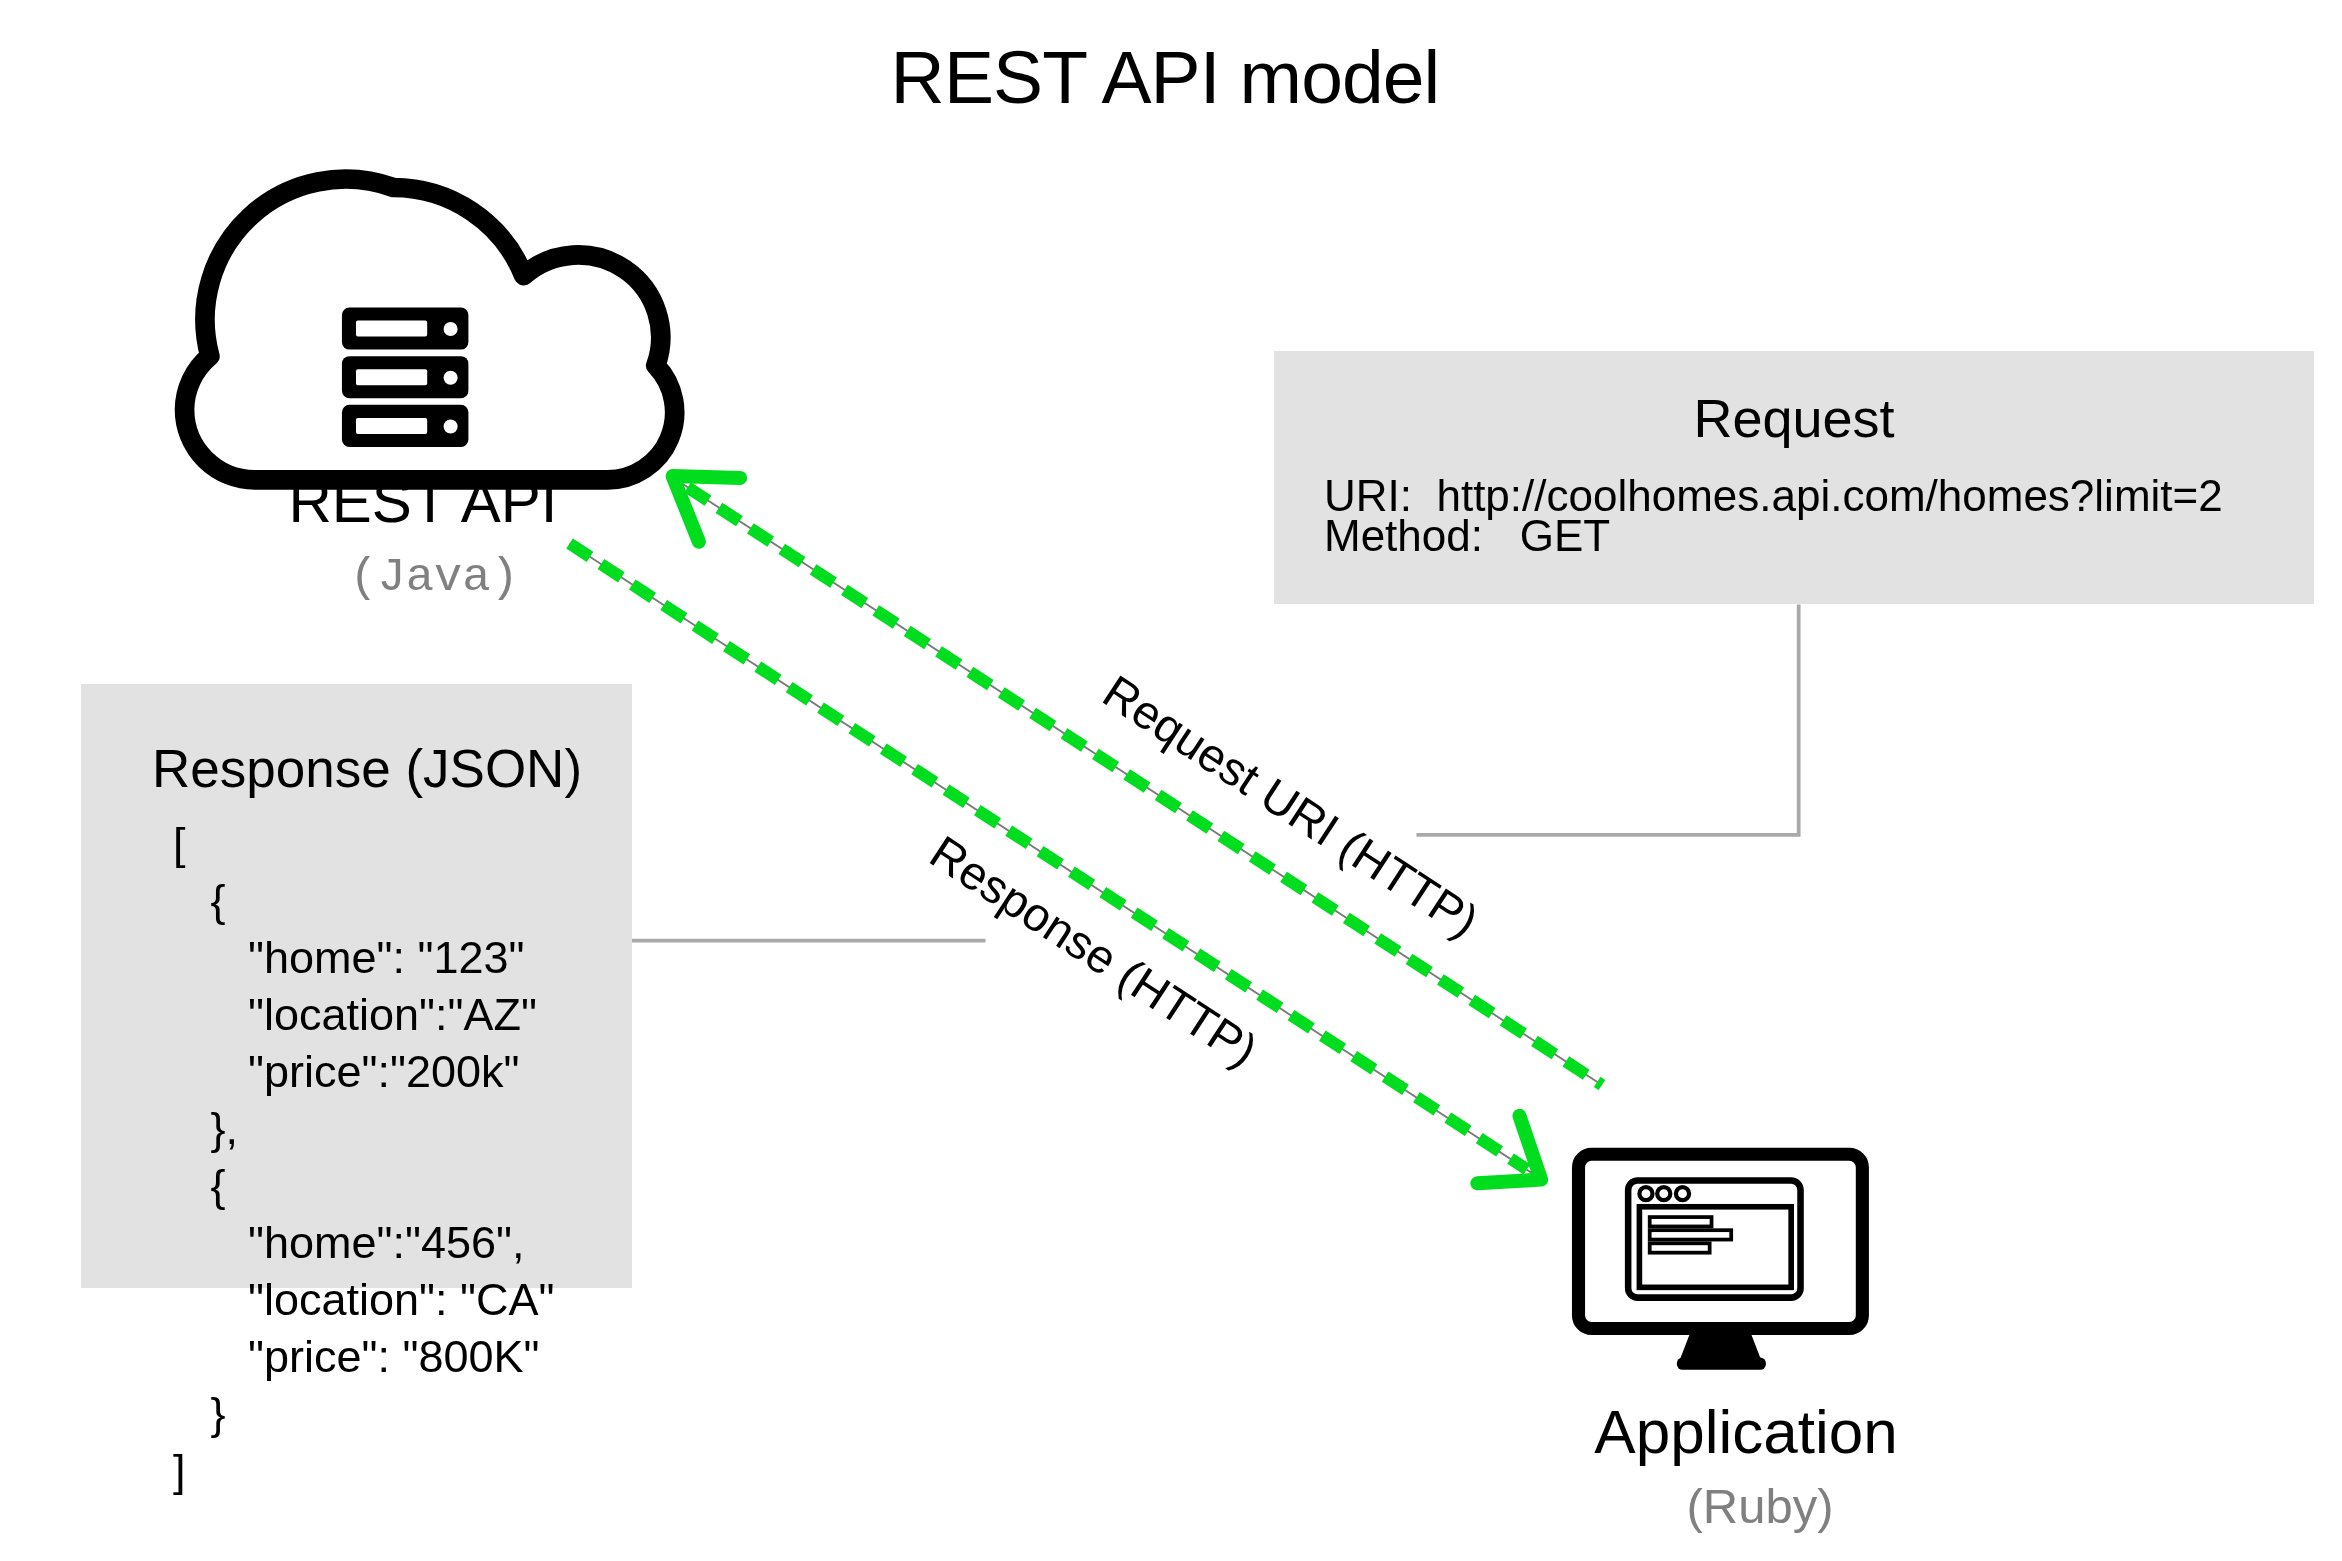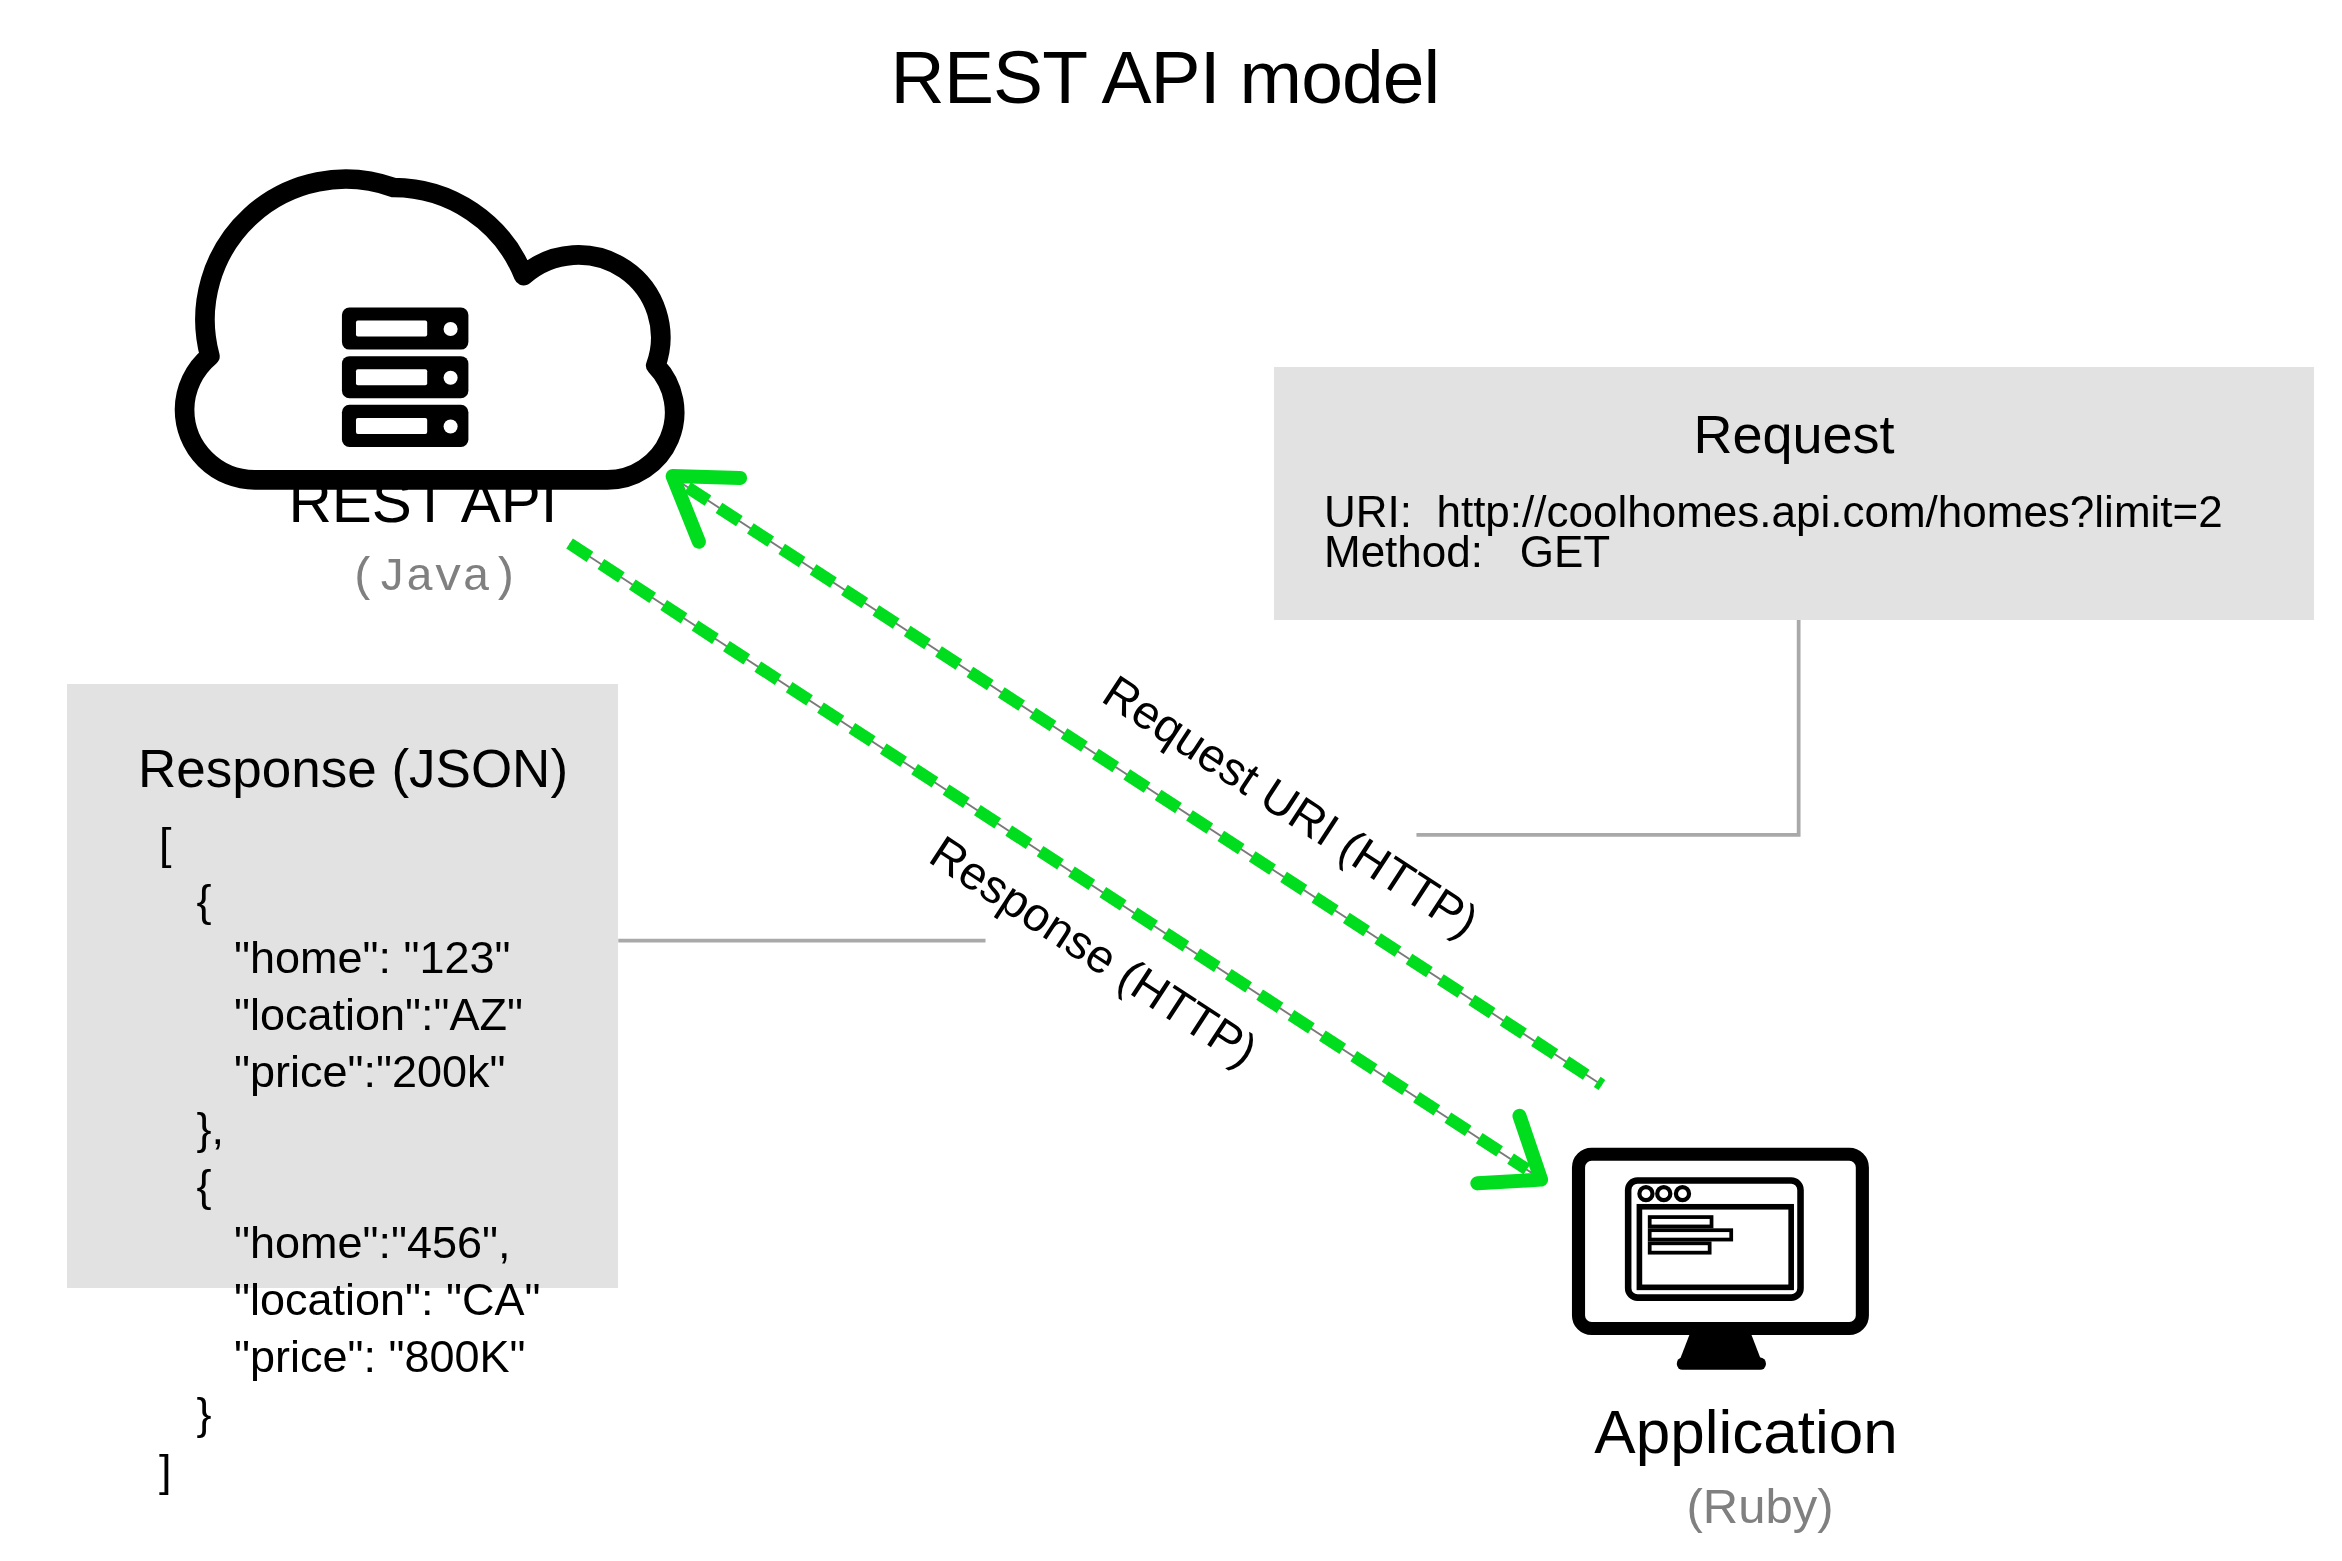--- a/index.html
+++ b/index.html
@@ -18,30 +18,30 @@
   
   #rest-api-label{left:423px;top:467px;transform:translateX(-50%);font-size:60px;white-space:nowrap;}
   #java-label{left:434px;top:551px;transform:translateX(-50%);font-size:47px;color:#808080;white-space:nowrap;font-family:Liberation Mono, monospace;}
 
   
   #application-label{left:1746px;top:1396px;transform:translateX(-50%);font-size:62px;white-space:nowrap;}
   #ruby-label{left:1760px;top:1478px;transform:translateX(-50%);font-size:49px;color:#808080;white-space:nowrap;}
 
   
   #request-box{
-    left:1274px;top:351px;width:1040px;height:253px;background:#e2e2e2;margin-top:16px;
+    left:1274px;top:351px;width:1040px;height:253px;background:#e2e2e2;
   }
   #request-title{position:absolute;left:50%;top:36px;transform:translateX(-50%);font-size:54px;white-space:pre;}
   .request-line{position:absolute;left:50px;font-size:44px;white-space:pre;}
   #request-line-0{top:120px;}
   #request-line-1{top:160px;}
 
   
   #response-box{
-    left:67px;top:684px;width:551px;height:604px;background:#e2e2e2;
+    left:81px;top:684px;width:551px;height:604px;background:#e2e2e2;
   }
   #response-title{position:absolute;left:71px;top:54px;font-size:53px;white-space:pre;}
   #response-json{position:absolute;left:92px;top:131px;font-size:45px;line-height:57px;}
   .json-line{white-space:pre;}
 
   
   .arrow-label{
     font-size:47px;white-space:nowrap;
     transform:translate(-50%,-50%) rotate(33.2deg);
   }

